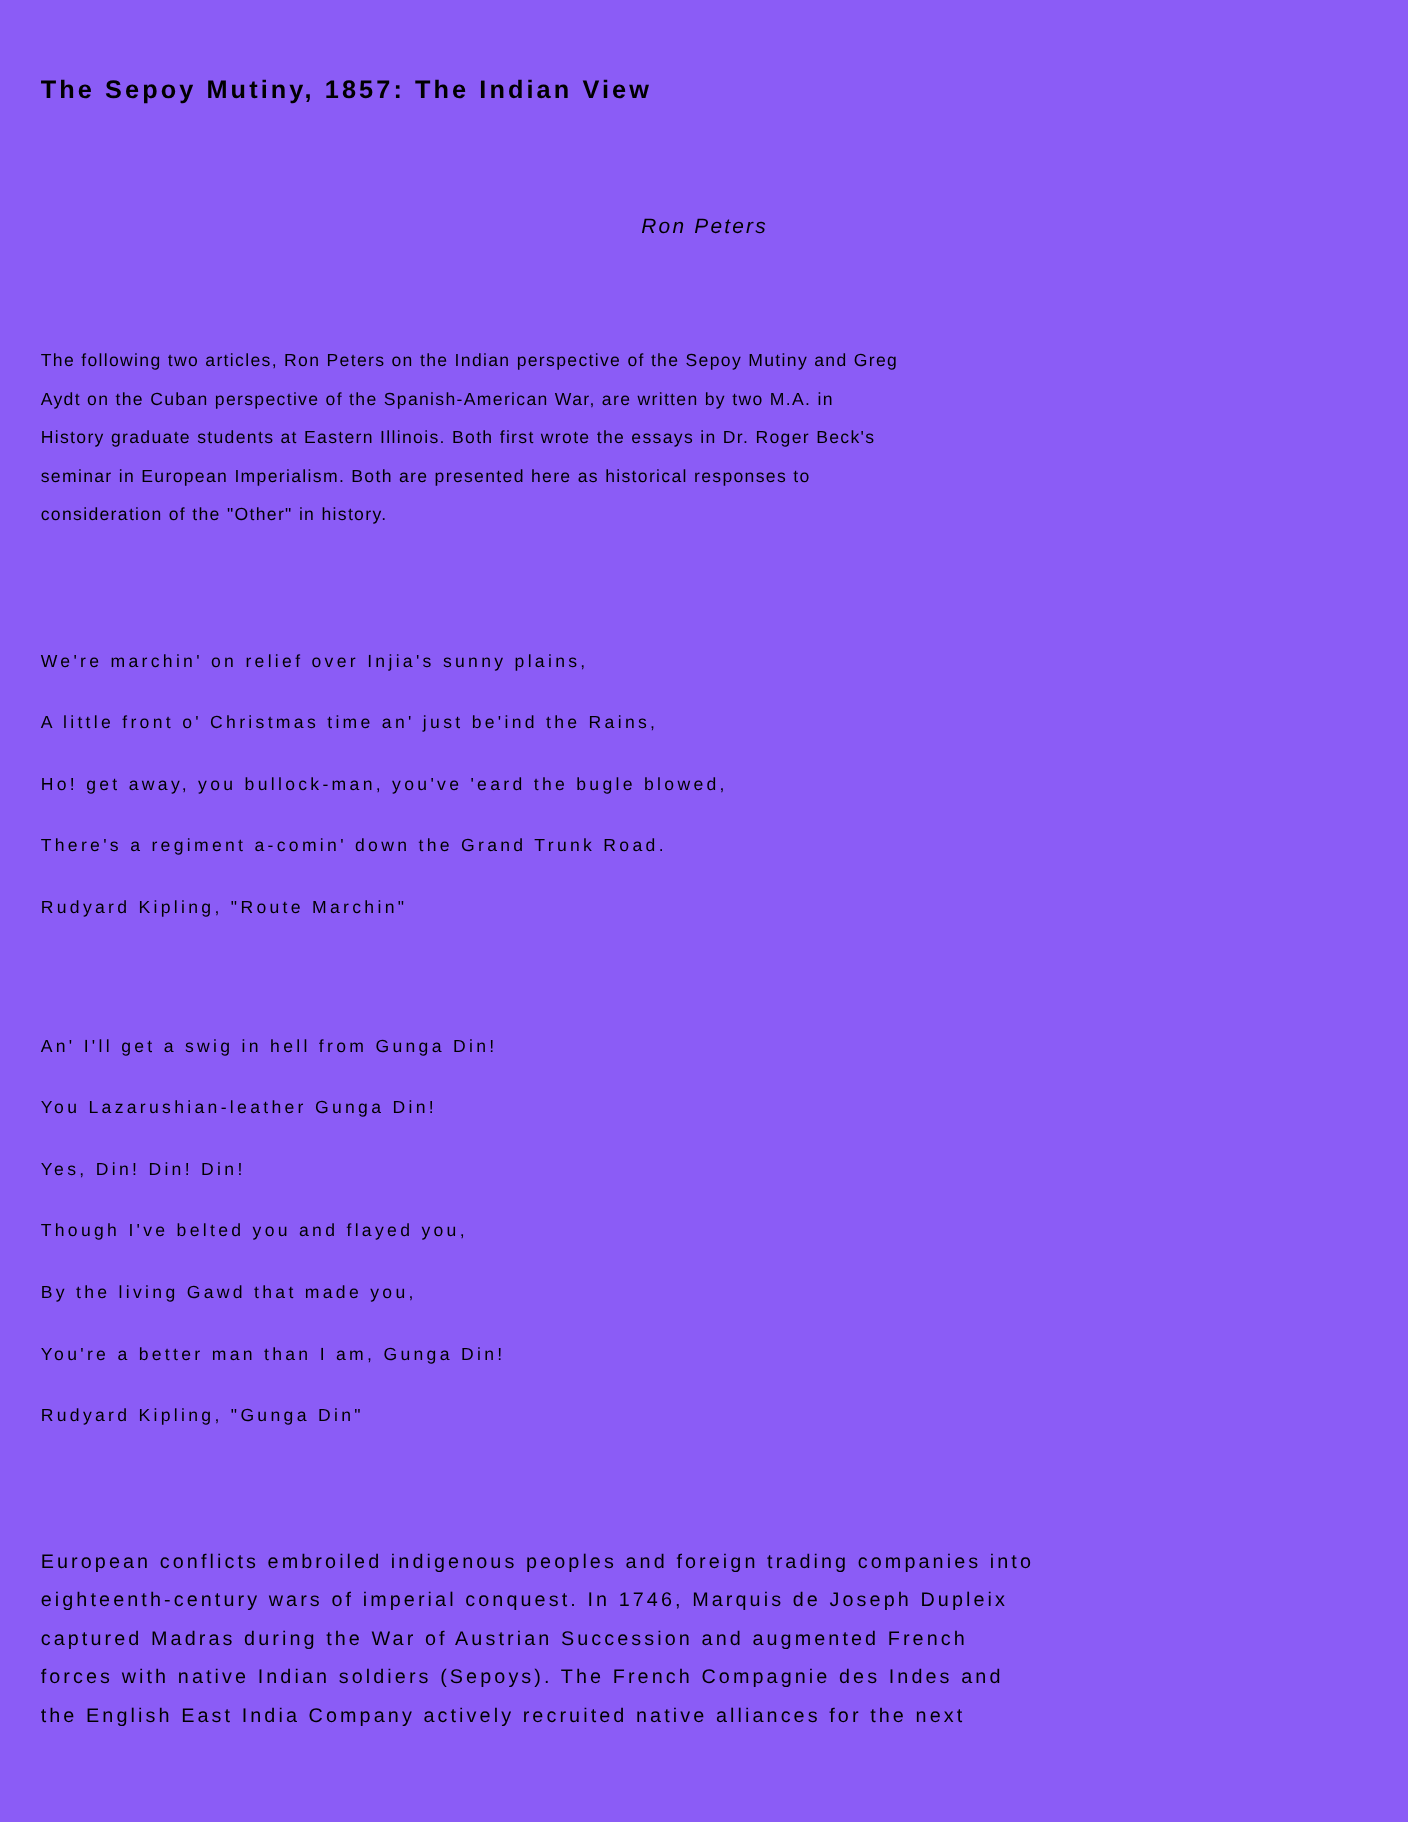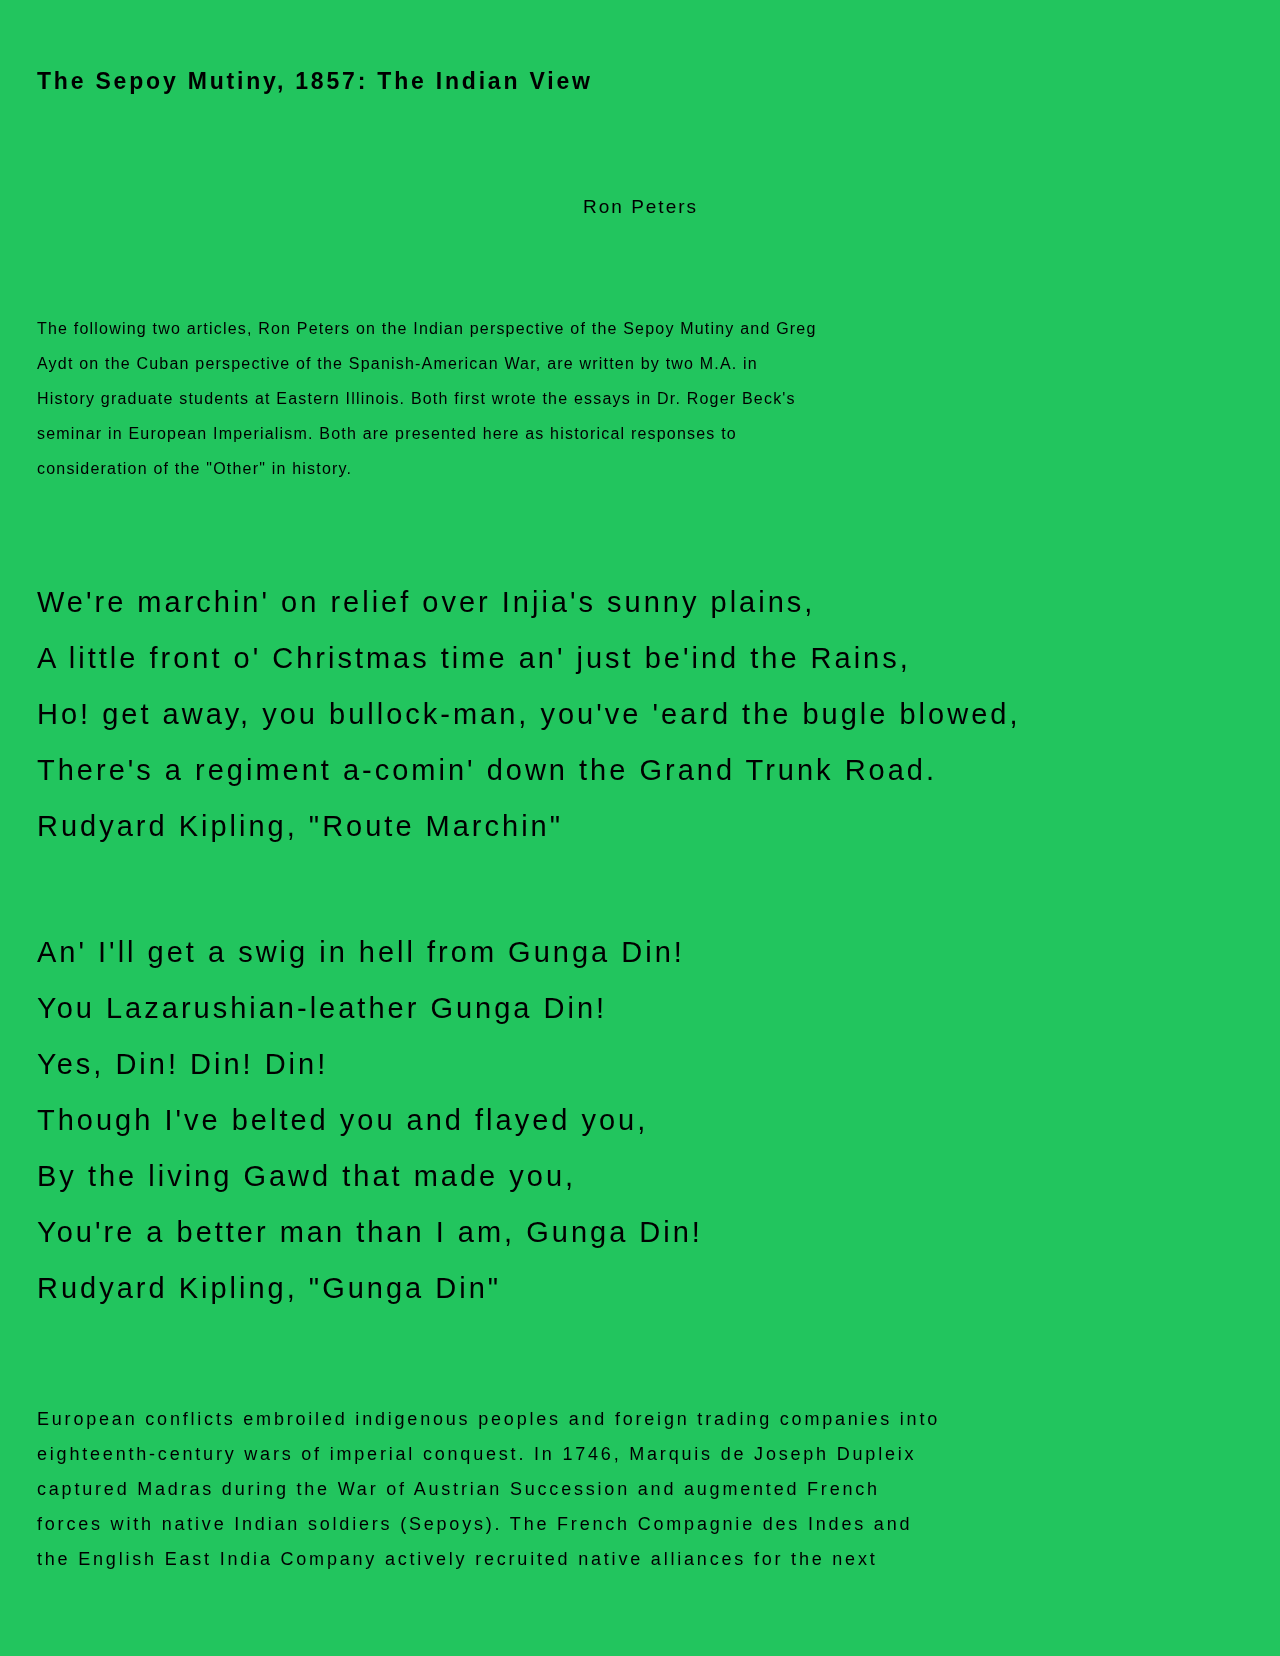--- a/index.html
+++ b/index.html
@@ -4,54 +4,55 @@
 <style>
   html, body {
     margin: 0;
     padding: 0;
     background: #ffffff;
   }
   .page {
     position: relative;
     width: 1280px;
     height: 1656px;
-    background: #22c55e;
+    background: #8b5cf6;
     color: #000000;
     font-family: "Liberation Sans", sans-serif;
     overflow: hidden;
     box-sizing: border-box;
     padding: 0 40px 0 37px;
   }
   .doc-title {
     margin-top: 67px;
     font-size: 23px;
     font-weight: 700;
     letter-spacing: 2.8px;
     line-height: 28px;
     white-space: nowrap;
   }
   .byline {
     margin-top: 100px;
     margin-left: 546px;
     font-size: 19px;
+    font-style: italic;
     letter-spacing: 2px;
     line-height: 24px;
     white-space: nowrap;
   }
   .intro {
     margin-top: 92px;
     font-size: 16px;
     letter-spacing: 1.2px;
     line-height: 35px;
   }
   .intro .line {
     white-space: nowrap;
   }
   .poem {
-    font-size: 29px;
+    font-size: 16px;
     letter-spacing: 3px;
     line-height: 56px;
   }
   .poem-1 { margin-top: 88px; }
   .poem-2 { margin-top: 70px; }
   .poem .line {
     white-space: nowrap;
   }
   .body-para {
     margin-top: 86px;

